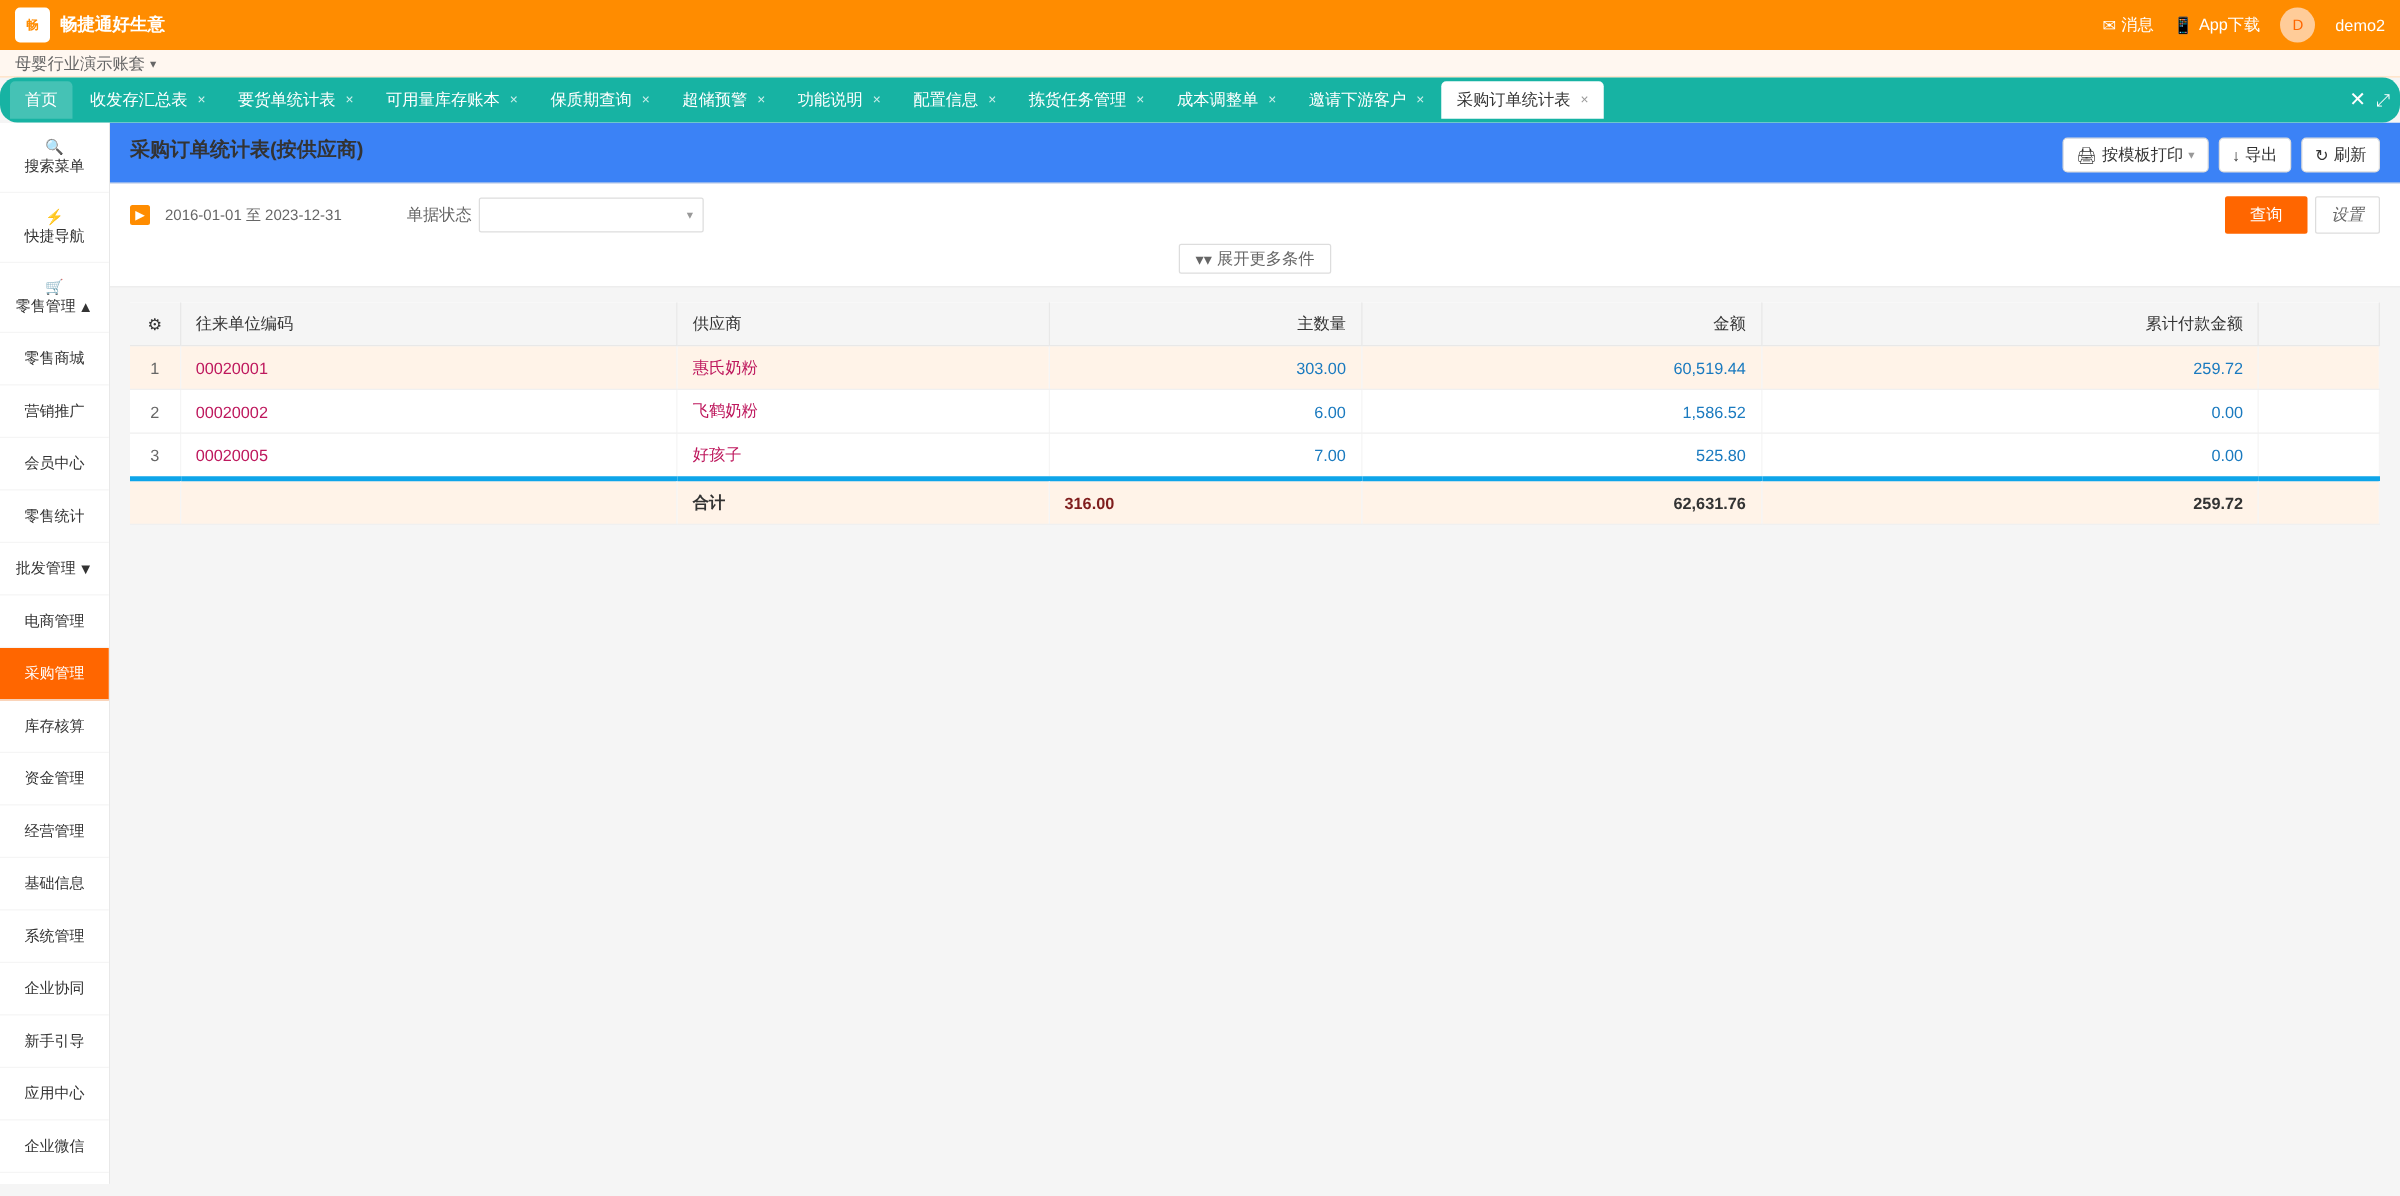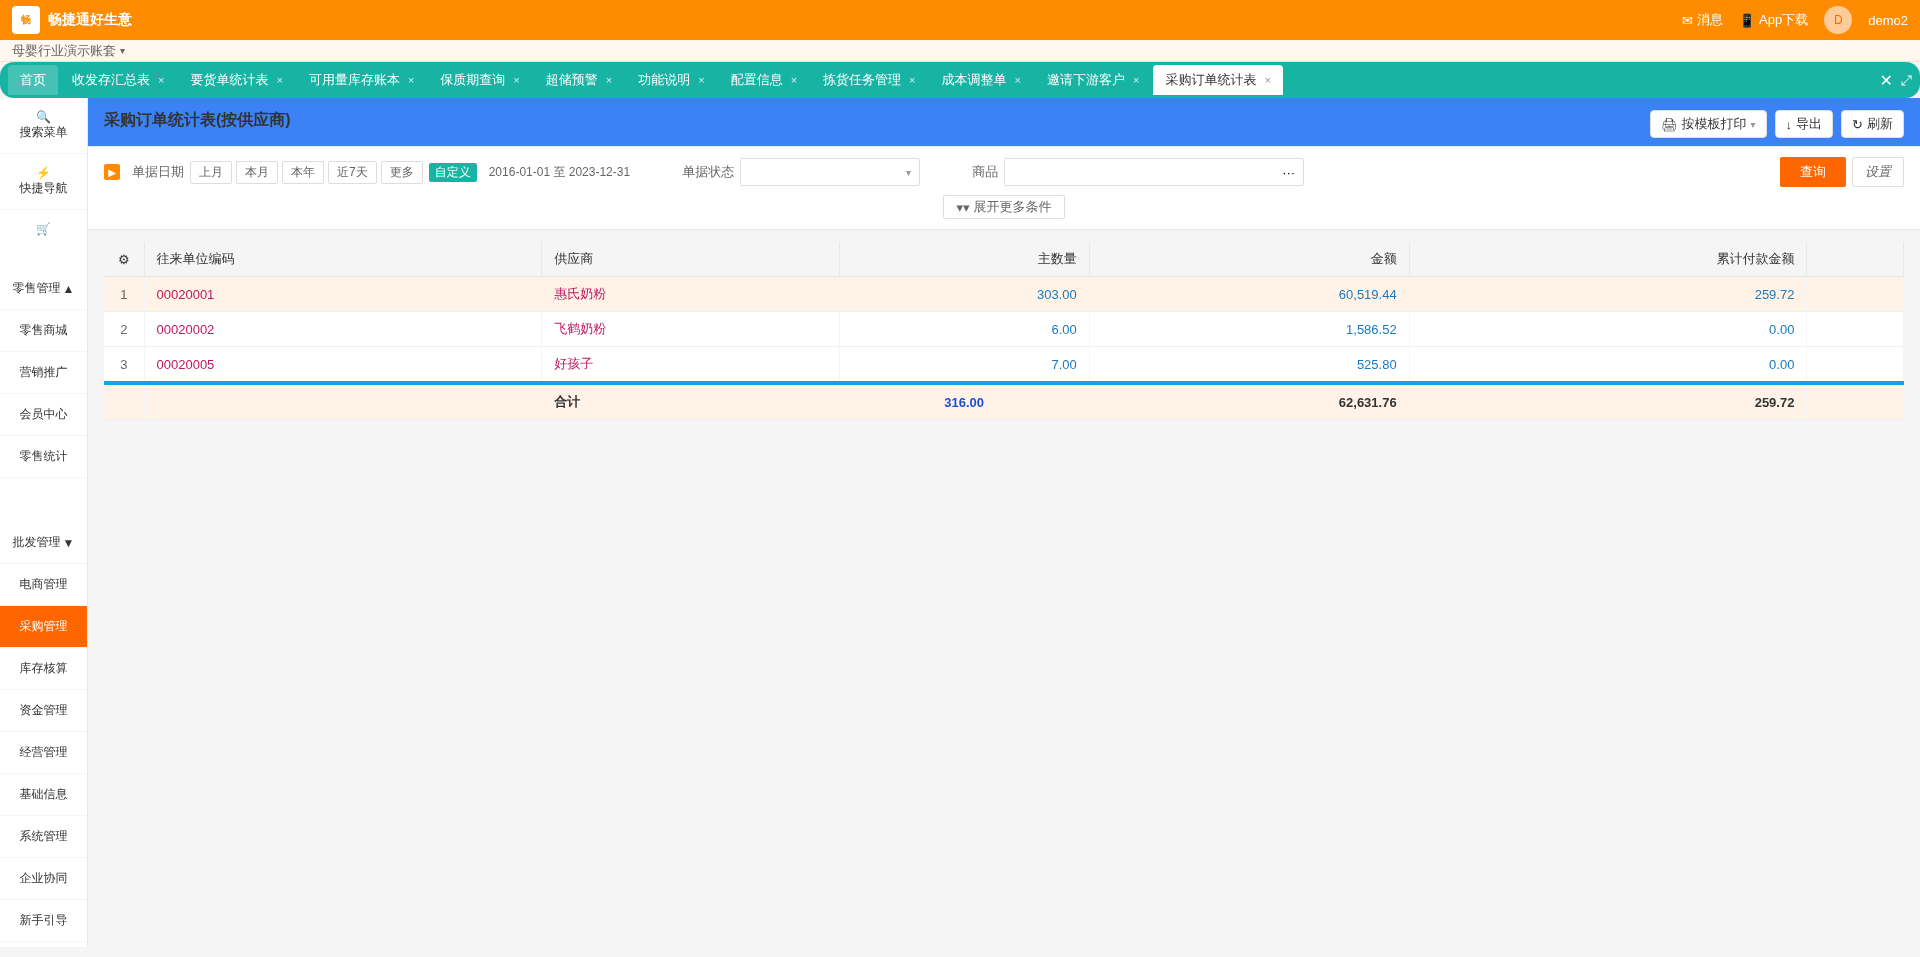--- a/index.html
+++ b/index.html
@@ -28,21 +28,21 @@
     .nav-tab.active .close-x { color: #999; }
     .nav-tabs-right { margin-left: auto; display: flex; align-items: center; gap: 8px; }
     .nav-close-btn { color: white; cursor: pointer; font-size: 16px; }
     .nav-expand-btn { color: white; cursor: pointer; font-size: 14px; }
 
     
     .layout { display: flex; height: calc(957px - 40px - 32px - 36px); }
     .sidebar { width: 88px; background: white; border-right: 1px solid #e8e8e8; display: flex; flex-direction: column; overflow-y: auto; }
     .sidebar-item { padding: 12px 4px; text-align: center; cursor: pointer; font-size: 12px; color: #333; border-bottom: 1px solid #f5f5f5; }
     .sidebar-item.active { background: #ff6600; color: white; }
-    .sidebar-item-with-arrow { display: flex; align-items: center; justify-content: center; gap: 2px; margin-top: 44px; }
+    .sidebar-item-with-arrow { display: flex; align-items: center; justify-content: center; gap: 2px; }
 
     
     .main { flex: 1; display: flex; flex-direction: column; overflow: hidden; background: #f5f5f5; }
 
     
     .page-header { background: #3b82f6; padding: 12px 16px 8px; border-bottom: 1px solid #e8e8e8; display: flex; align-items: flex-start; justify-content: space-between; }
     .page-title { font-size: 16px; font-weight: bold; color: #333; }
     .page-actions { display: flex; align-items: center; gap: 8px; }
     .btn-print { display: flex; align-items: center; gap: 4px; padding: 4px 10px; border: 1px solid #ddd; border-radius: 4px; cursor: pointer; font-size: 13px; background: white; color: #333; }
     .btn-export { display: flex; align-items: center; gap: 4px; padding: 4px 10px; border: 1px solid #ddd; border-radius: 4px; cursor: pointer; font-size: 13px; background: white; color: #333; }
@@ -270,45 +270,27 @@
         </button>
       </div>
     </div>
 
     <div class="filter-area">
       <div class="filter-row">
         <div class="toggle-arrow">
           <span>▶</span>
         </div>
         <div class="filter-item">
-          <span class="filter-label">单据日期</span>
-          <div class="filter-shortcuts">
-            <button class="shortcut-btn">上月</button>
-            <button class="shortcut-btn">本月</button>
-            <button class="shortcut-btn">本年</button>
-            <button class="shortcut-btn">近7天</button>
-            <button class="shortcut-btn">更多</button>
-          </div>
-          <span class="date-badge">自定义</span>
-        </div>
-        <div class="filter-item">
           <span class="date-range">2016-01-01 至 2023-12-31</span>
         </div>
         <div class="filter-item" style="margin-left: 40px;">
           <span class="filter-label">单据状态</span>
           <div class="select-box">
             <span></span>
             <span class="chevron">▾</span>
-          </div>
-        </div>
-        <div class="filter-item" style="margin-left: 40px;">
-          <span class="filter-label">商品</span>
-          <div class="goods-input">
-            <span></span>
-            <span>···</span>
           </div>
         </div>
         <div style="margin-left: auto; display: flex; gap: 6px;">
           <button class="btn-query">查询</button>
           <button class="btn-setting">设置</button>
         </div>
       </div>
       <div class="expand-more">
         <button class="expand-btn">
           <span>▾▾</span>
@@ -399,21 +381,21 @@
               <span>0.00</span>
             </td>
             <td></td>
           </tr>
         </tbody>
         <tfoot>
           <tr class="table-footer">
             <td></td>
             <td></td>
             <td>合计</td>
-            <td class="number" style="text-align:center; color:#1d4ed8; text-decoration:none;">316.00</td>
+            <td class="number" style="text-align:left; color:#7f1d1d; text-decoration:none;">316.00</td>
             <td class="number" style="text-align:right; color:#333; text-decoration:none;">62,631.76</td>
             <td class="number" style="text-align:right; color:#333; text-decoration:none;">259.72</td>
             <td></td>
           </tr>
         </tfoot>
       </table>
     </div>
 
   </div>
 </div>

